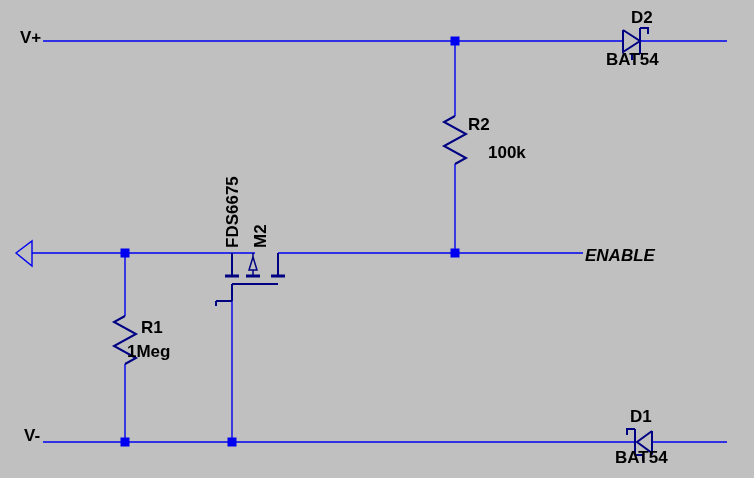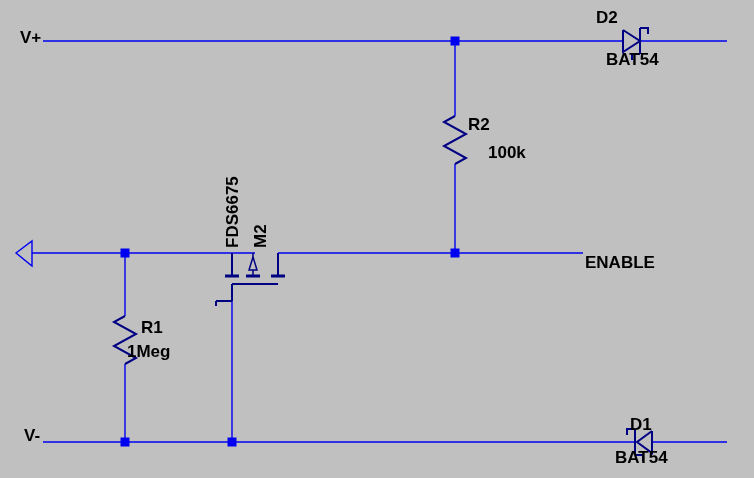--- a/index.html
+++ b/index.html
@@ -20,28 +20,28 @@
     white-space:nowrap;
     user-select:none;
   }
   .rot{
     transform:rotate(-90deg);
     transform-origin:top left;
   }
   
   .p-vplus   {left:20px;  top:29px;}
   .p-vminus  {left:24px;  top:427px;}
-  .p-enable  {left:585px; top:254px;}
+  .p-enable  {left:585px; top:247px;font-style:italic;}
   .p-r2name  {left:468px; top:116px;}
   .p-r2val   {left:488px; top:144px;}
   .p-r1name  {left:141px; top:319px;}
   .p-r1val   {left:127px; top:343px;}
-  .p-d2name  {left:596px; top:9px;text-align:right;}
+  .p-d2name  {left:631px; top:9px;text-align:right;}
   .p-d2val   {left:606px; top:51px;}
-  .p-d1name  {left:630px; top:408px;margin-top:8px;}
+  .p-d1name  {left:630px; top:408px;}
   .p-d1val   {left:615px; top:449px;}
   .p-m2type  {left:224px; top:248px;}
   .p-m2name  {left:252px; top:248px;}
 </style>
 </head>
 <body>
 
 <div class="canvas">
   <svg id="schem" width="754" height="478" viewBox="0 0 754 478">
       <g>

